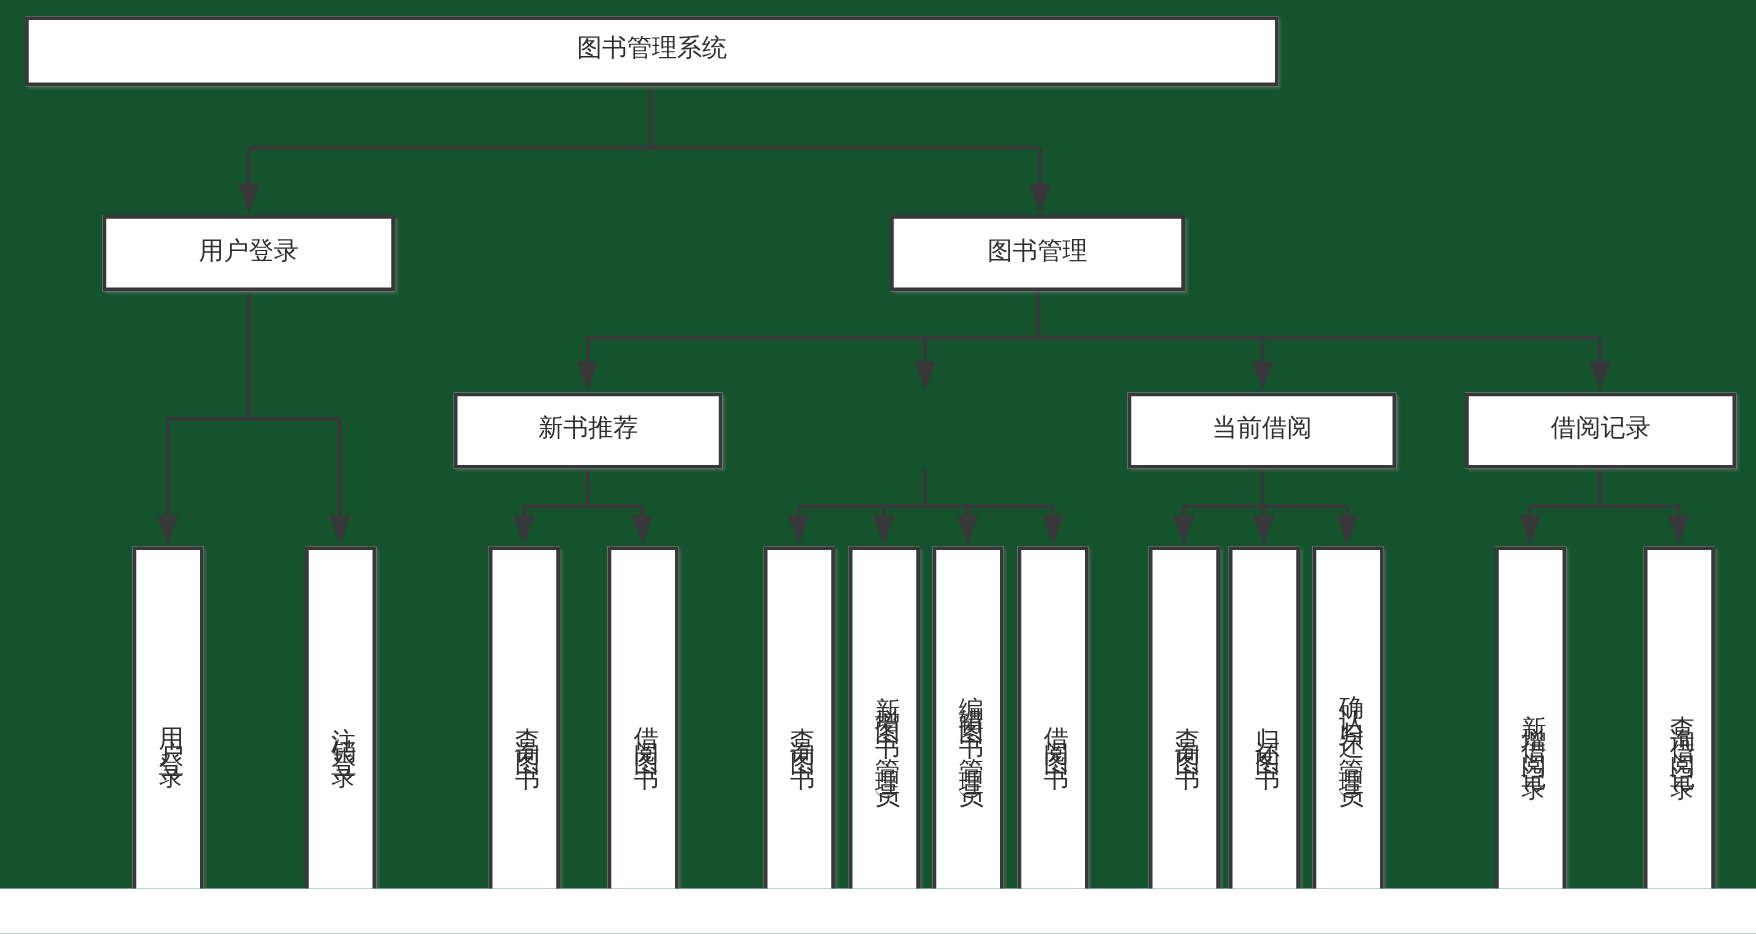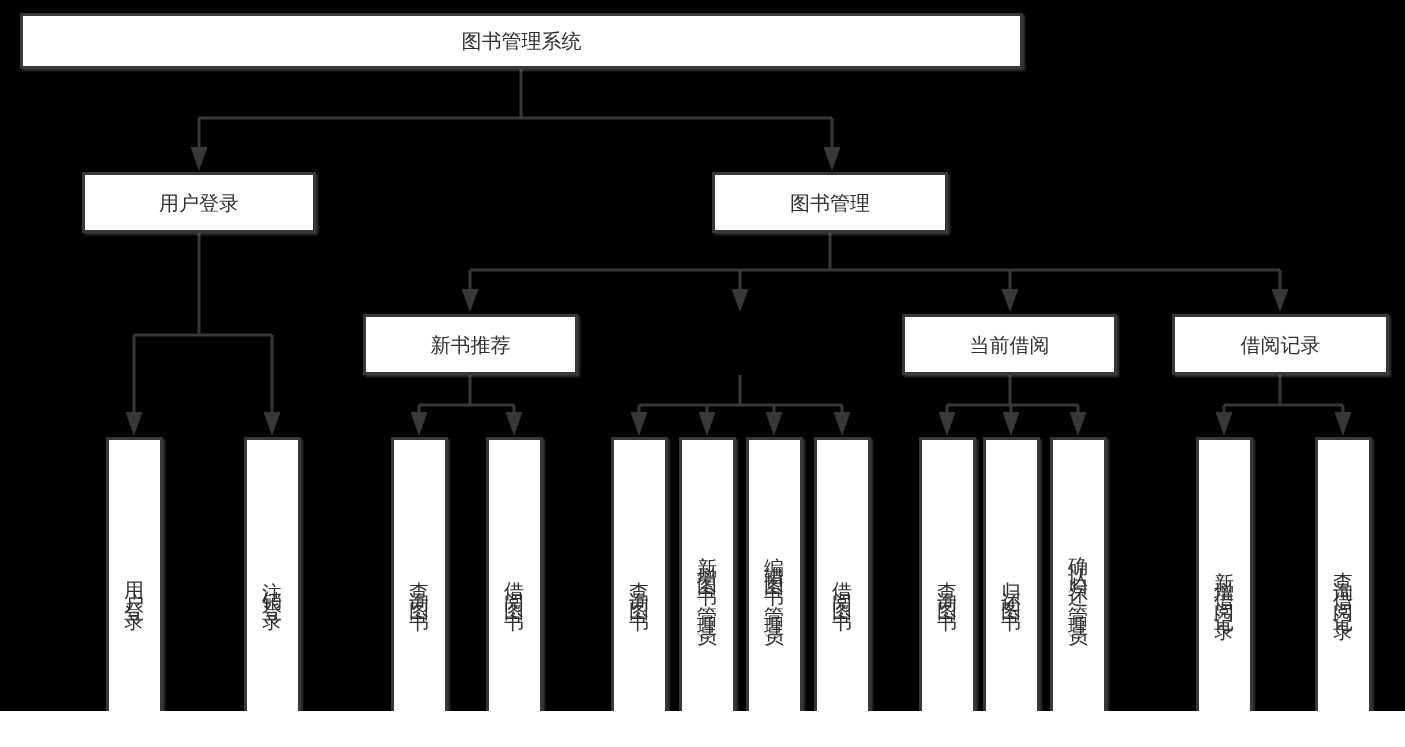--- a/index.html
+++ b/index.html
@@ -1,18 +1,18 @@
 <!DOCTYPE html>
 <html><head>
 <meta charset="utf-8">
 <style>
   html,body{margin:0;padding:0;background:#ffffff;}
   .stage{
-    position:relative;width:1405px;height:711px;background:#000000;overflow:hidden;
-    font-family:Liberation Serif, serif;color:#2e2e2e;
+    position:relative;width:1405px;height:711px;background:#14532d;overflow:hidden;
+    font-family:Liberation Mono, monospace;color:#2e2e2e;
   }
   .wires{position:absolute;left:0;top:0;}
   .box{
     position:absolute;box-sizing:border-box;background:#ffffff;
     border:3px solid #383838;
     display:flex;align-items:center;justify-content:center;
     font-size:20px;line-height:1;white-space:nowrap;
     box-shadow:2px 2px 2px rgba(130,130,130,0.38);
   }
   .vbox{

